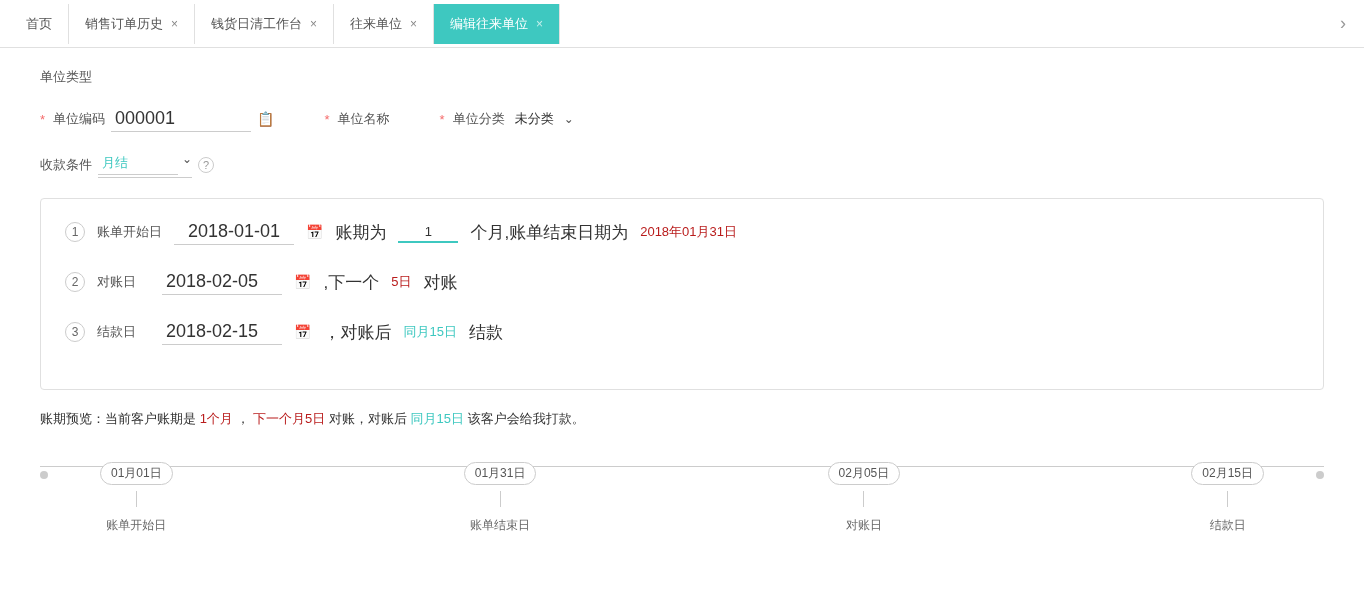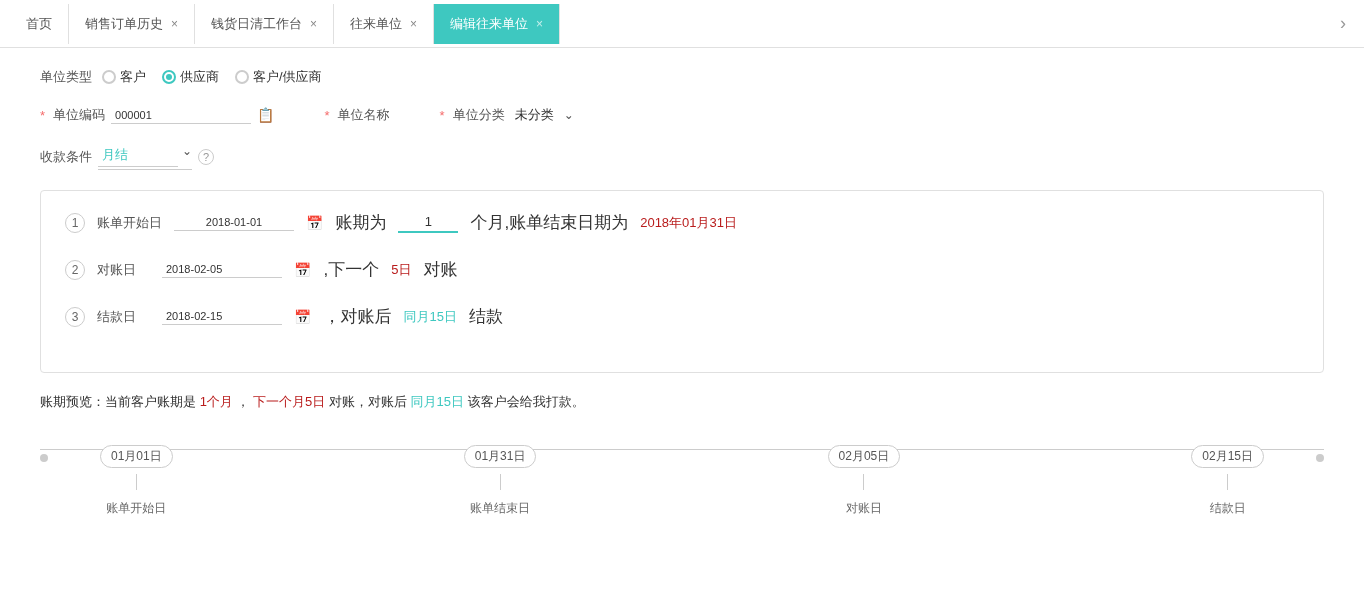--- a/index.html
+++ b/index.html
@@ -57,21 +57,21 @@
     }
     .radio-circle.checked { border-color: #3ec8c0; }
     .radio-circle.checked::after {
       content: ''; width: 6px; height: 6px; border-radius: 50%;
       background: #3ec8c0;
     }
 
     
     .input-field {
       border: none; border-bottom: 1px solid #ccc; outline: none;
-      font-size: 11px; color: #333; padding: 2px 4px; background: transparent;
+      font-size: 18px; color: #333; padding: 2px 4px; background: transparent;
       min-width: 100px;
     }
 
     .select-field {
       border: none; border-bottom: 1px solid #ccc; outline: none;
       font-size: 13px; color: #3ec8c0; padding: 2px 4px; background: transparent;
       min-width: 80px; cursor: pointer;
     }
 
     .calendar-icon { color: #3ec8c0; cursor: pointer; font-size: 14px; }
@@ -168,34 +168,20 @@
     <span class="close-icon">×</span>
   </div>
   <div class="tab-more">›</div>
 </div>
 
 <div class="main-content">
 
   <div class="form-row">
     <div class="form-field">
       <span class="form-label">单位类型</span>
-    </div>
-    <div class="radio-group">
-      <label class="radio-item">
-        <div class="radio-circle"></div>
-        <span>客户</span>
-      </label>
-      <label class="radio-item">
-        <div class="radio-circle checked"></div>
-        <span>供应商</span>
-      </label>
-      <label class="radio-item">
-        <div class="radio-circle"></div>
-        <span>客户/供应商</span>
-      </label>
     </div>
   </div>
 
   <div class="form-row">
     <div class="form-field" style="margin-right:40px;">
       <span class="required-star">*</span>
       <span class="form-label">单位编码</span>
       <input class="input-field" value="000001" style="width: 140px;">
       <span class="calendar-icon">📋</span>
     </div>

